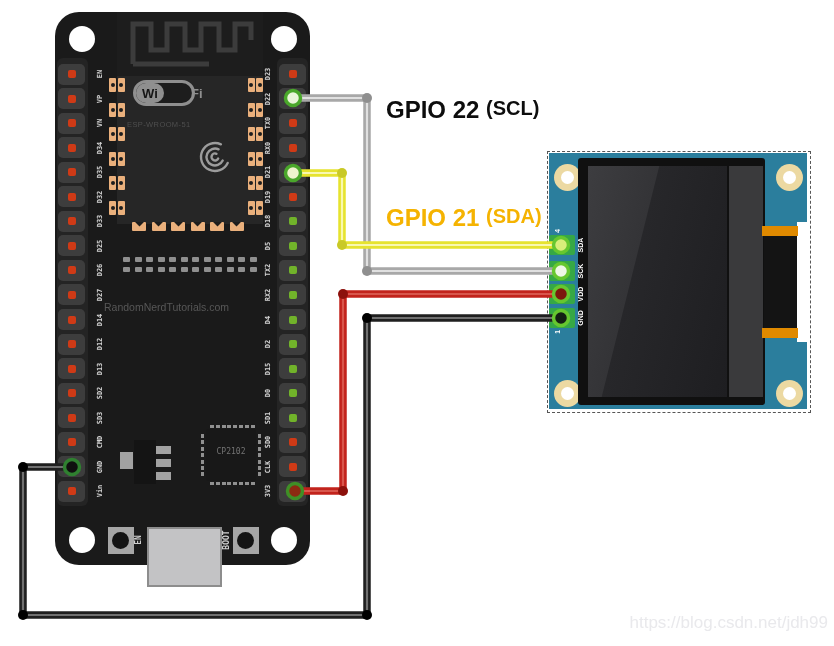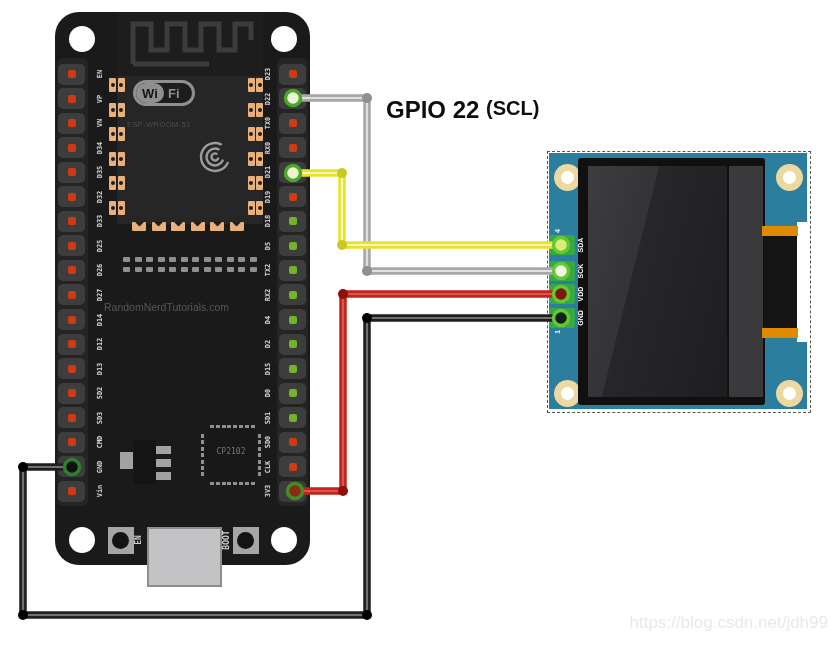--- a/index.html
+++ b/index.html
@@ -8,21 +8,21 @@
   .abs{position:absolute;}
   
   .board{left:55px;top:12px;width:255px;height:553px;background:#1a1a1a;border-radius:24px;}
   .hole{background:#fff;border-radius:50%;}
   .module{left:117px;top:12px;width:146px;height:212px;background:#1d1d1d;border-radius:0 0 6px 6px;}
   .shield{left:117px;top:76px;width:146px;height:148px;background:#262626;}
   .wifi{left:133px;top:80px;width:62px;height:26px;border:3px solid #8f8f8f;border-radius:15px;
         display:flex;align-items:center;box-sizing:border-box;background:#1d1d1d;}
   .wifi .wi{background:#8f8f8f;color:#161616;border-radius:10px;height:20px;min-width:28px;
         display:flex;align-items:center;justify-content:center;font-weight:800;font-size:13px;}
-  .wifi .fi{color:#8f8f8f;font-weight:800;font-size:13px;padding:0 4px;}
+  .wifi .fi{color:#8f8f8f;font-weight:800;font-size:13px;padding:0 4px;margin-left:23px;}
   .esp-label{left:127px;top:120px;font-size:7.5px;color:#4e4e4e;letter-spacing:.4px;}
   .credit{left:104px;top:301px;font-size:10.5px;color:#575757;}
   .headerstrip{top:58px;width:31px;height:448px;background:#242424;border-radius:6px;}
   .socket{width:27px;height:21px;background:#3d3d3d;border-radius:5px;}
   .led{width:8px;height:8px;border-radius:2px;}
   .pinlabel{width:30px;height:10px;line-height:10px;text-align:center;transform:rotate(-90deg);
         font-family:"DejaVu Sans Mono",monospace;font-size:7px;font-weight:bold;color:#d2d2d2;}
   .btnplate{width:26px;height:27px;background:#a6a6a6;}
   .btncirc{width:17px;height:17px;border-radius:50%;background:#141414;}
   .btnlabel{width:34px;height:10px;line-height:10px;text-align:center;transform:rotate(-90deg);
@@ -427,15 +427,19 @@
       <circle cx="561" cy="294" r="7.5" fill="#7c180e" stroke="#66c72f" stroke-width="3.5"></circle>
       <circle cx="295" cy="491" r="7.5" fill="#8c2a12" stroke="#3f8f26" stroke-width="3.5"></circle>
       <circle cx="561" cy="318" r="7.5" fill="#142014" stroke="#66c72f" stroke-width="3.5"></circle>
       <circle cx="72" cy="467" r="7.5" fill="#101010" stroke="#2f8030" stroke-width="3.5"></circle>
     </svg>
 
   <div class="abs anno" style="left: 386px; top: 96px; z-index: 6; color: rgb(13, 13, 13);">
     <span>GPIO 22</span>
     <span class="paren">(SCL)</span>
   </div>
+  <div class="abs anno" style="left: 386px; top: 204px; z-index: 6; color: rgb(245, 179, 1);">
+    <span>GPIO 21</span>
+    <span class="paren">(SDA)</span>
+  </div>
   <div class="abs watermark">https://blog.csdn.net/jdh99</div>
 
 </div>
 
 </body></html>

